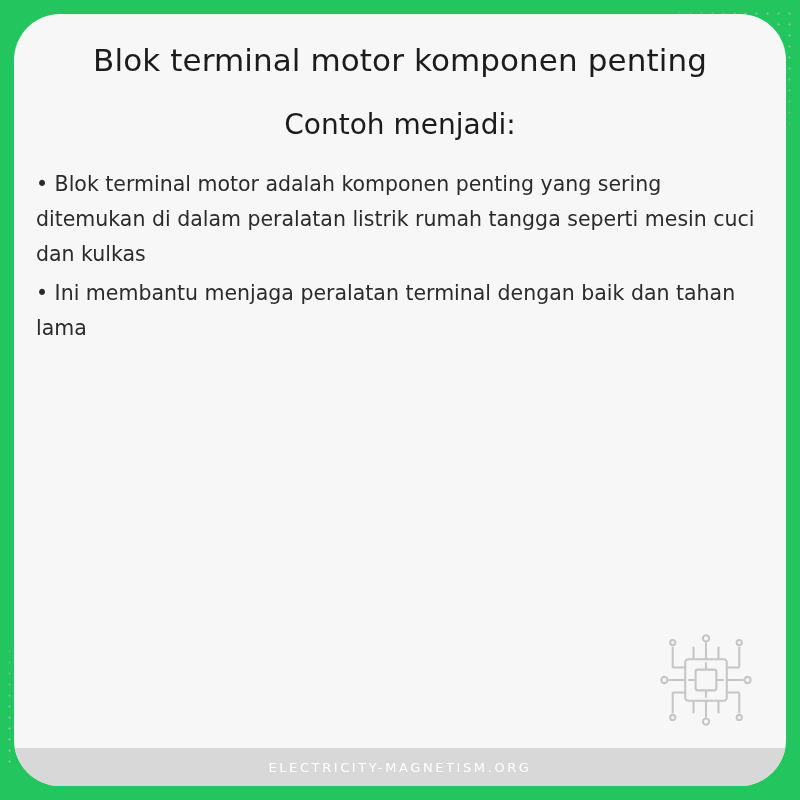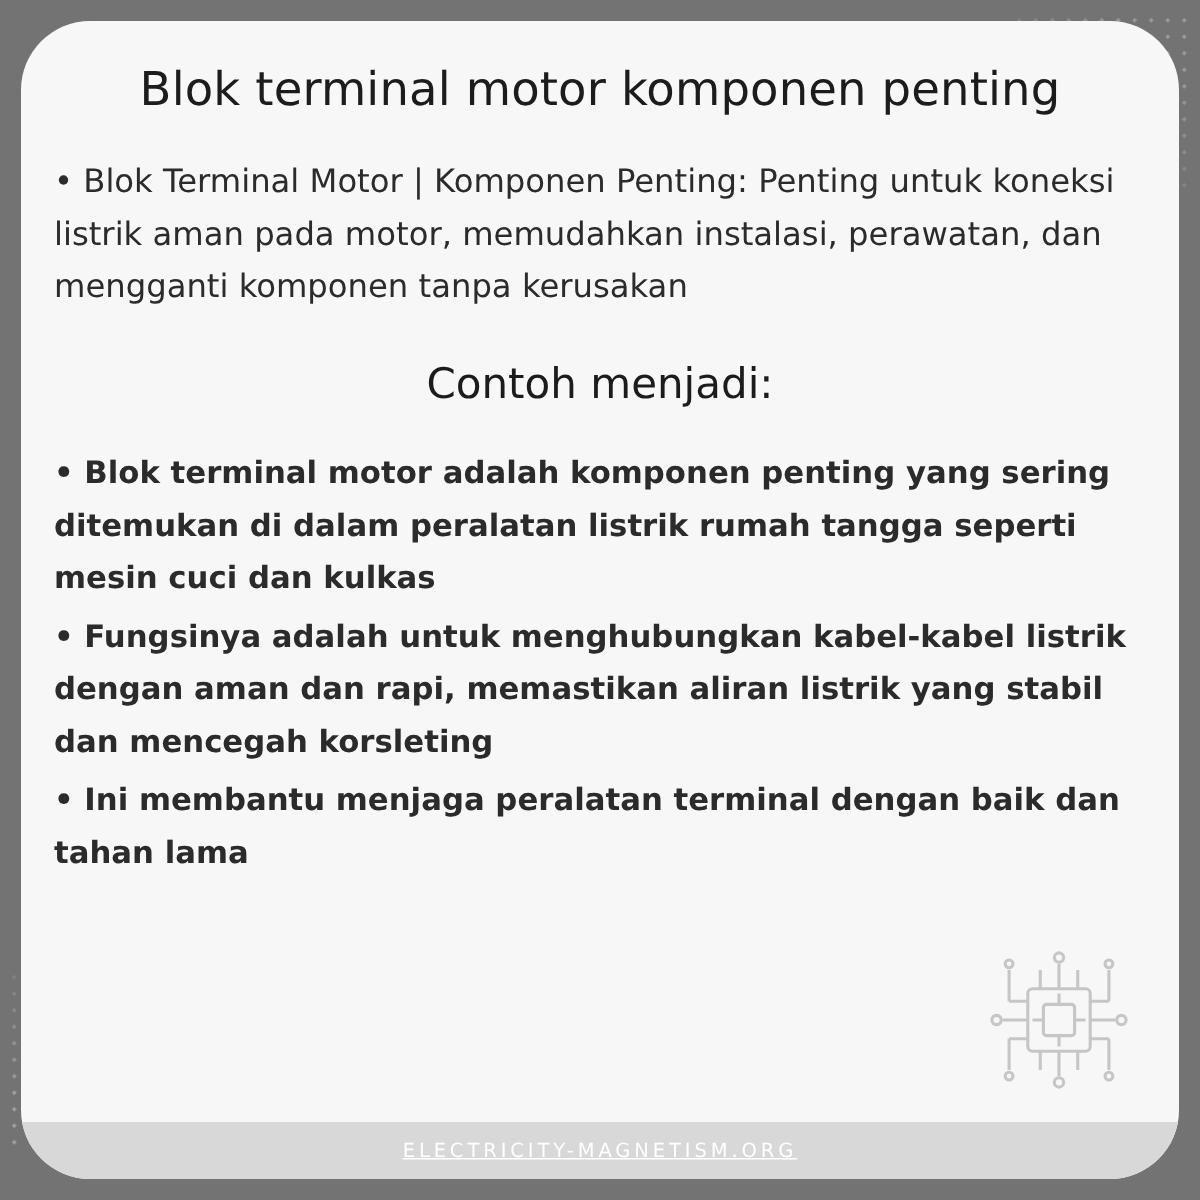--- a/index.html
+++ b/index.html
@@ -10,21 +10,21 @@
     width: 800px;
     height: 800px;
     background: #ffffff;
     font-family: "DejaVu Sans", sans-serif;
     overflow: hidden;
   }
   .page {
     position: relative;
     width: 800px;
     height: 800px;
-    background: #737373;
+    background: #22c55e;
     overflow: hidden;
   }
   
   .dots {
     position: absolute;
     opacity: 0.55;
   }
   .dots-tr {
     top: 8px;
     right: 6px;
@@ -82,21 +82,20 @@
   h2.subtitle {
     margin: 30px 0 0 0;
     font-size: 28px;
     font-weight: 400;
     color: #1c1c1c;
     text-align: center;
   }
   .bullets {
     margin: 26px 0 1px 0;
     padding: 0 2px;
-    font-weight: bold;
   }
   .bullet {
     font-size: 20.5px;
     line-height: 35px;
     color: #2b2b2b;
     margin: 0 0 4px 0;
   }
   
   .circuit {
     position: absolute;
@@ -115,44 +114,41 @@
     background: #d8d8d8;
     display: flex;
     align-items: center;
     justify-content: center;
   }
   .footer-text {
     font-size: 13px;
     letter-spacing: 2.6px;
     color: #ffffff;
     font-family: "DejaVu Sans", sans-serif;
-    text-decoration: underline;
   }
 </style>
 </head>
 <body>
 
 <div class="page">
 
   <div class="dots dots-tr"></div>
   <div class="dots dots-bl"></div>
 
   <div class="card">
 
     <div class="content">
 
       <h1 class="title">Blok terminal motor komponen penting</h1>
 
-      <p class="intro">• Blok Terminal Motor | Komponen Penting: Penting untuk koneksi listrik aman pada motor, memudahkan instalasi, perawatan, dan mengganti komponen tanpa kerusakan</p>
 
       <h2 class="subtitle">Contoh menjadi:</h2>
 
       <div class="bullets">
         <p class="bullet">• Blok terminal motor adalah komponen penting yang sering ditemukan di dalam peralatan listrik rumah tangga seperti mesin cuci dan kulkas</p>
-        <p class="bullet">• Fungsinya adalah untuk menghubungkan kabel-kabel listrik dengan aman dan rapi, memastikan aliran listrik yang stabil dan mencegah korsleting</p>
         <p class="bullet">• Ini membantu menjaga peralatan terminal dengan baik dan tahan lama</p>
       </div>
 
     </div>
 
     <div class="circuit">
       <svg viewBox="0 0 100 100" width="108" height="104" xmlns="http://www.w3.org/2000/svg">
         <g fill="none" stroke="#4a4a4a" stroke-width="2">
           <rect x="30" y="30" width="40" height="40" rx="3"></rect>
           <rect x="40" y="40" width="20" height="20" rx="2"></rect>

